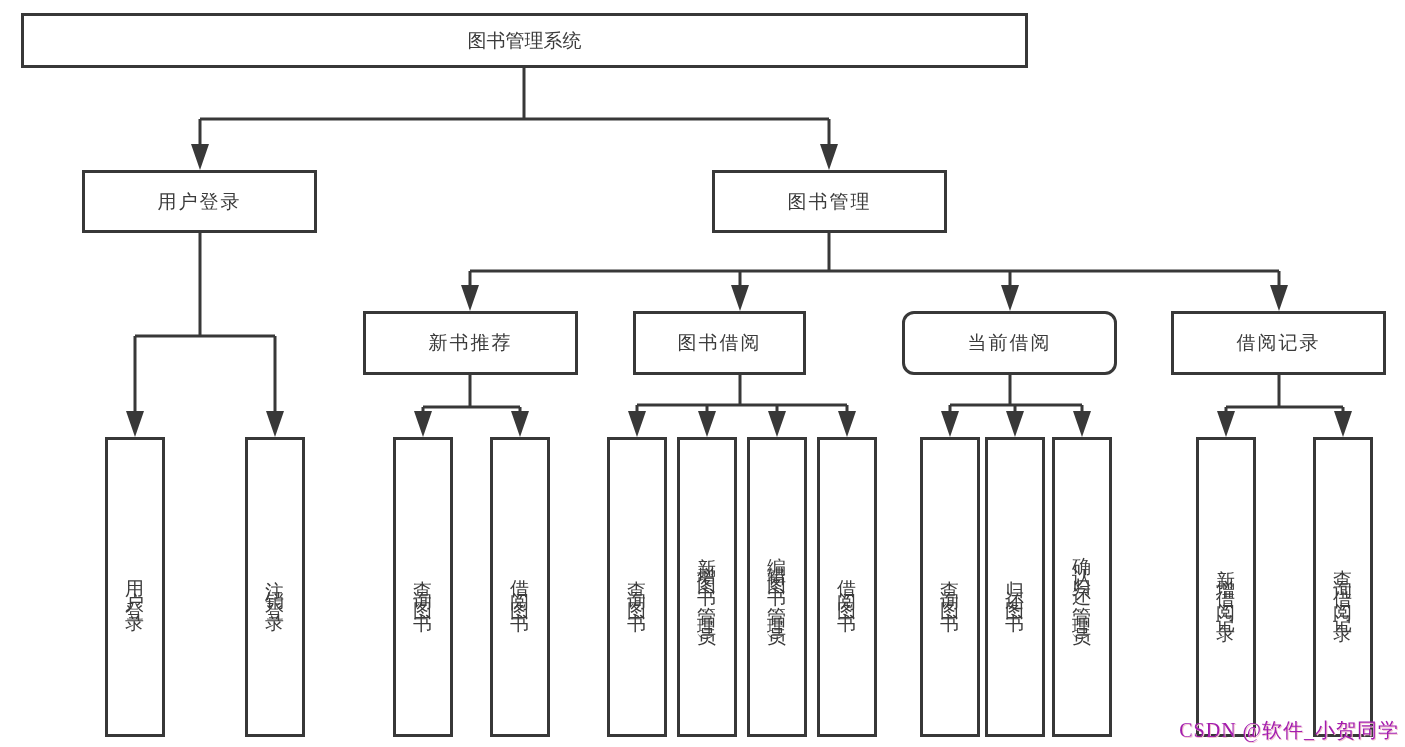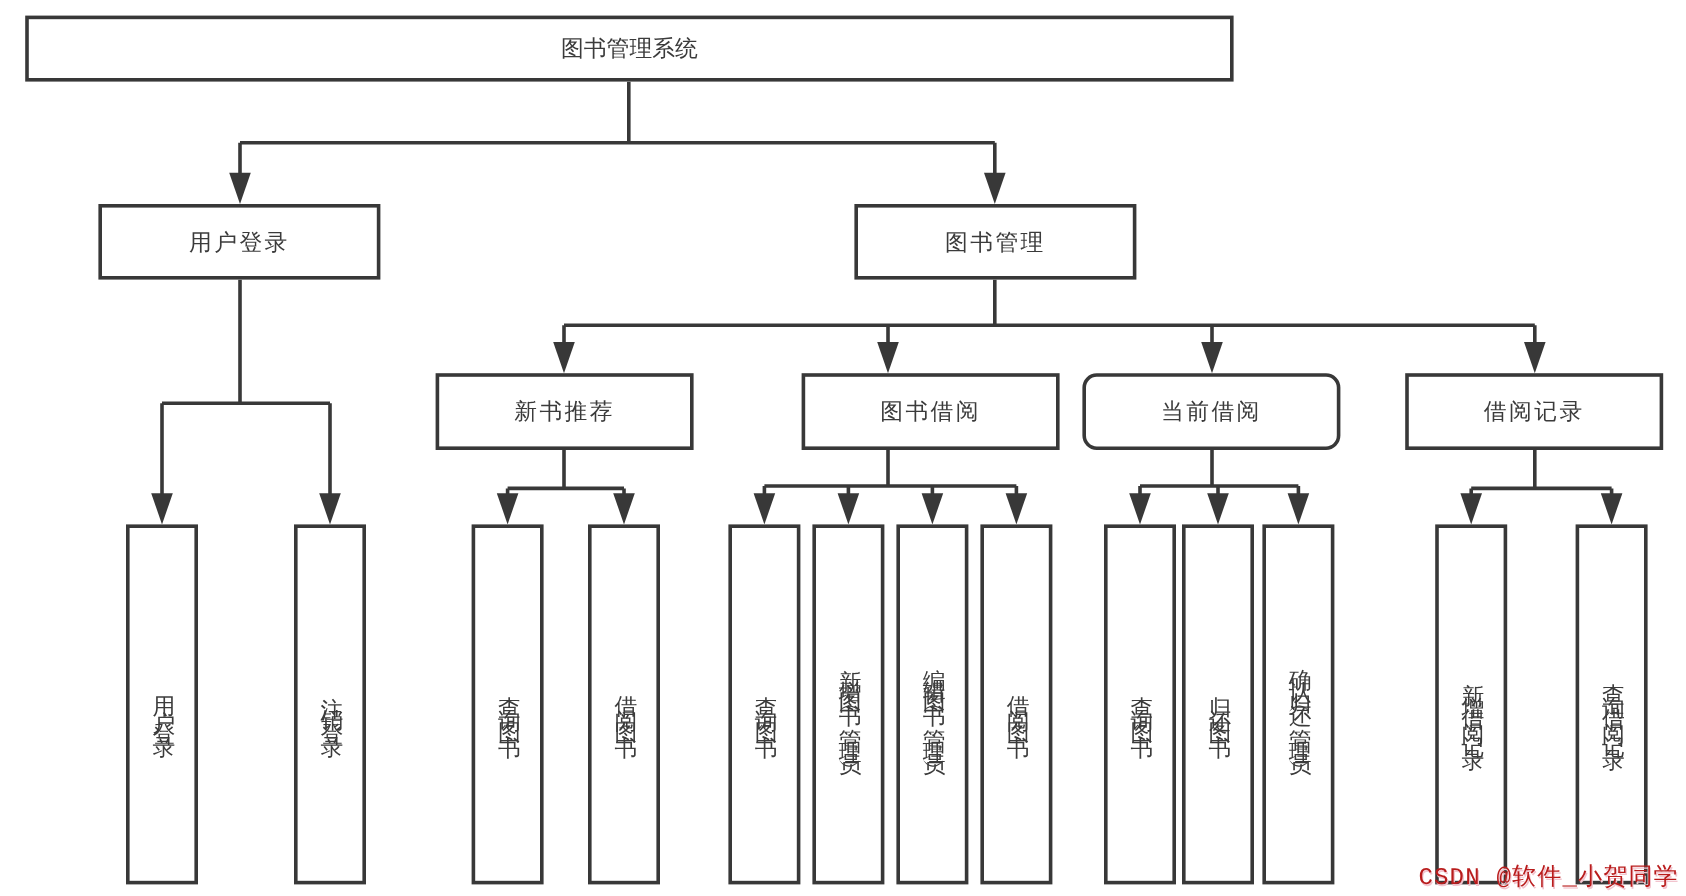--- a/index.html
+++ b/index.html
@@ -5,21 +5,21 @@
   html, body {
     margin: 0;
     padding: 0;
     background: #ffffff;
   }
   #canvas {
     position: relative;
     width: 1405px;
     height: 747px;
     background: #ffffff;
-    font-family: Liberation Mono, monospace;
+    font-family: Liberation Serif, serif;
     overflow: hidden;
   }
   #connectors {
     position: absolute;
     left: 0; top: 0;
     width: 1405px; height: 747px;
     pointer-events: none;
   }
   .node {
     position: absolute;
@@ -56,21 +56,21 @@
     white-space: nowrap;
   }
   .leaf .vtext.long {
     letter-spacing: 10px;
   }
   .watermark {
     position: absolute;
     right: 6px;
     bottom: 3px;
     font-size: 20px;
-    color: #b91c1c;
+    color: #a21caf;
     letter-spacing: 1px;
     text-shadow: 1px 1px 0 #f2c4ce;
     white-space: nowrap;
     margin-top: 23px;
   }
 </style>
 </head>
 <body>
 
 <div id="canvas">
@@ -125,21 +125,21 @@
   <div class="node h-node" style="left:82px; top:170px; width:235px; height:63px;">
     <span>用户登录</span>
   </div>
   <div class="node h-node" style="left:363px; top:311px; width:215px; height:64px;">
     <span>新书推荐</span>
   </div>
 
   <div class="node h-node" style="left:712px; top:170px; width:235px; height:63px;">
     <span>图书管理</span>
   </div>
-  <div class="node h-node" style="left:668px; top:311px; width:215px; height:64px;text-align:center;">
+  <div class="node h-node" style="left:633px; top:311px; width:173px; height:64px;text-align:center;">
     <span>图书借阅</span>
   </div>
   <div class="node h-node" style="left:902px; top:311px; width:215px; height:64px;border-radius:12px;">
     <span>当前借阅</span>
   </div>
   <div class="node h-node" style="left:1171px; top:311px; width:215px; height:64px;">
     <span>借阅记录</span>
   </div>
 
   <div class="node leaf" style="left:105px;">

